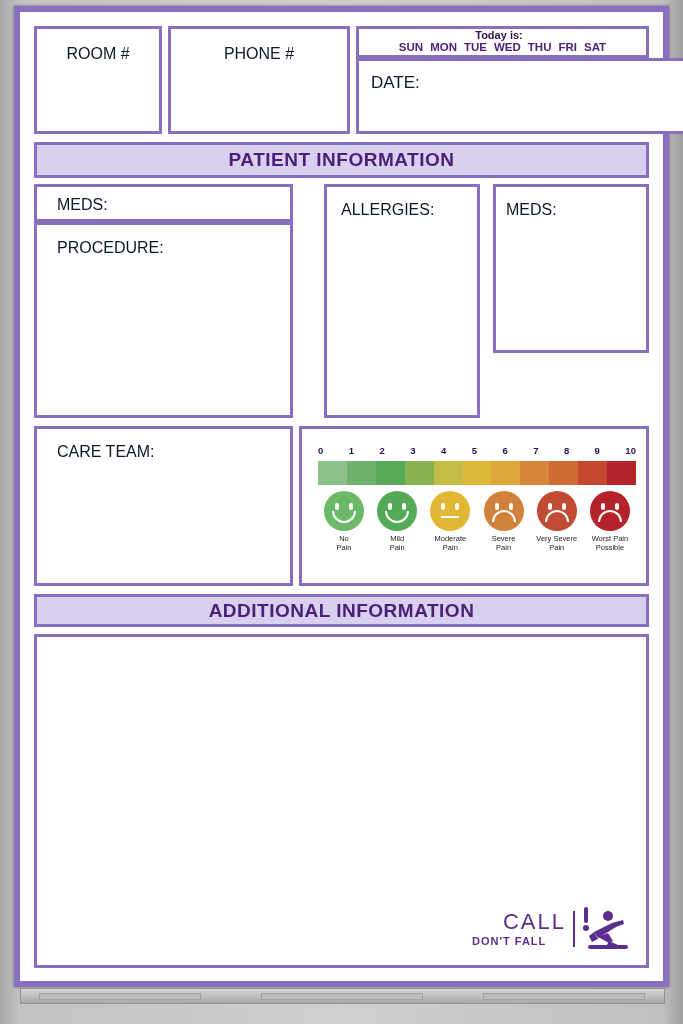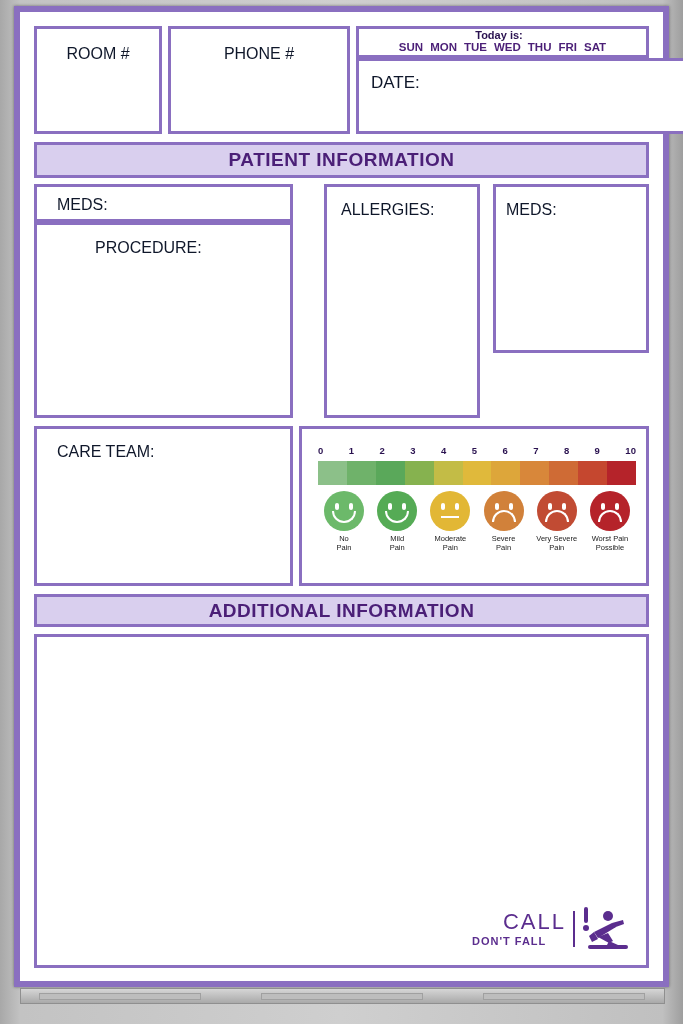--- a/index.html
+++ b/index.html
@@ -106,21 +106,21 @@
 
   
   #pi-band { left: 14px; top: 130px; width: 615px; height: 36px; font-size: 19px; }
 
   #name-cell  { left: 14px;  top: 172px; width: 259px; height: 38px; }
   #proc-cell  { left: 14px;  top: 210px; width: 259px; height: 196px; }
   #allergies  { left: 279px; top: 172px; width: 156px; height: 234px; margin-left: 25px; }
   #meds       { left: 473px; top: 172px; width: 156px; height: 169px; }
 
   #name-cell .lbl { left: 20px; top: 9px; font-size: 16px; }
-  #proc-cell .lbl { left: 20px; top: 14px; font-size: 16px; margin-left: 38px; }
+  #proc-cell .lbl { left: 20px; top: 14px; font-size: 16px; }
   #allergies .lbl { left: 14px; top: 14px; font-size: 16px; }
   #meds .lbl      { left: 10px; top: 14px; font-size: 16px; }
 
   
   #care { left: 14px;  top: 414px; width: 259px; height: 160px; }
   #care .lbl { left: 20px; top: 14px; font-size: 16px; }
   #pain { left: 279px; top: 414px; width: 350px; height: 160px; }
 
   #pain .numbers {
     position: absolute;

